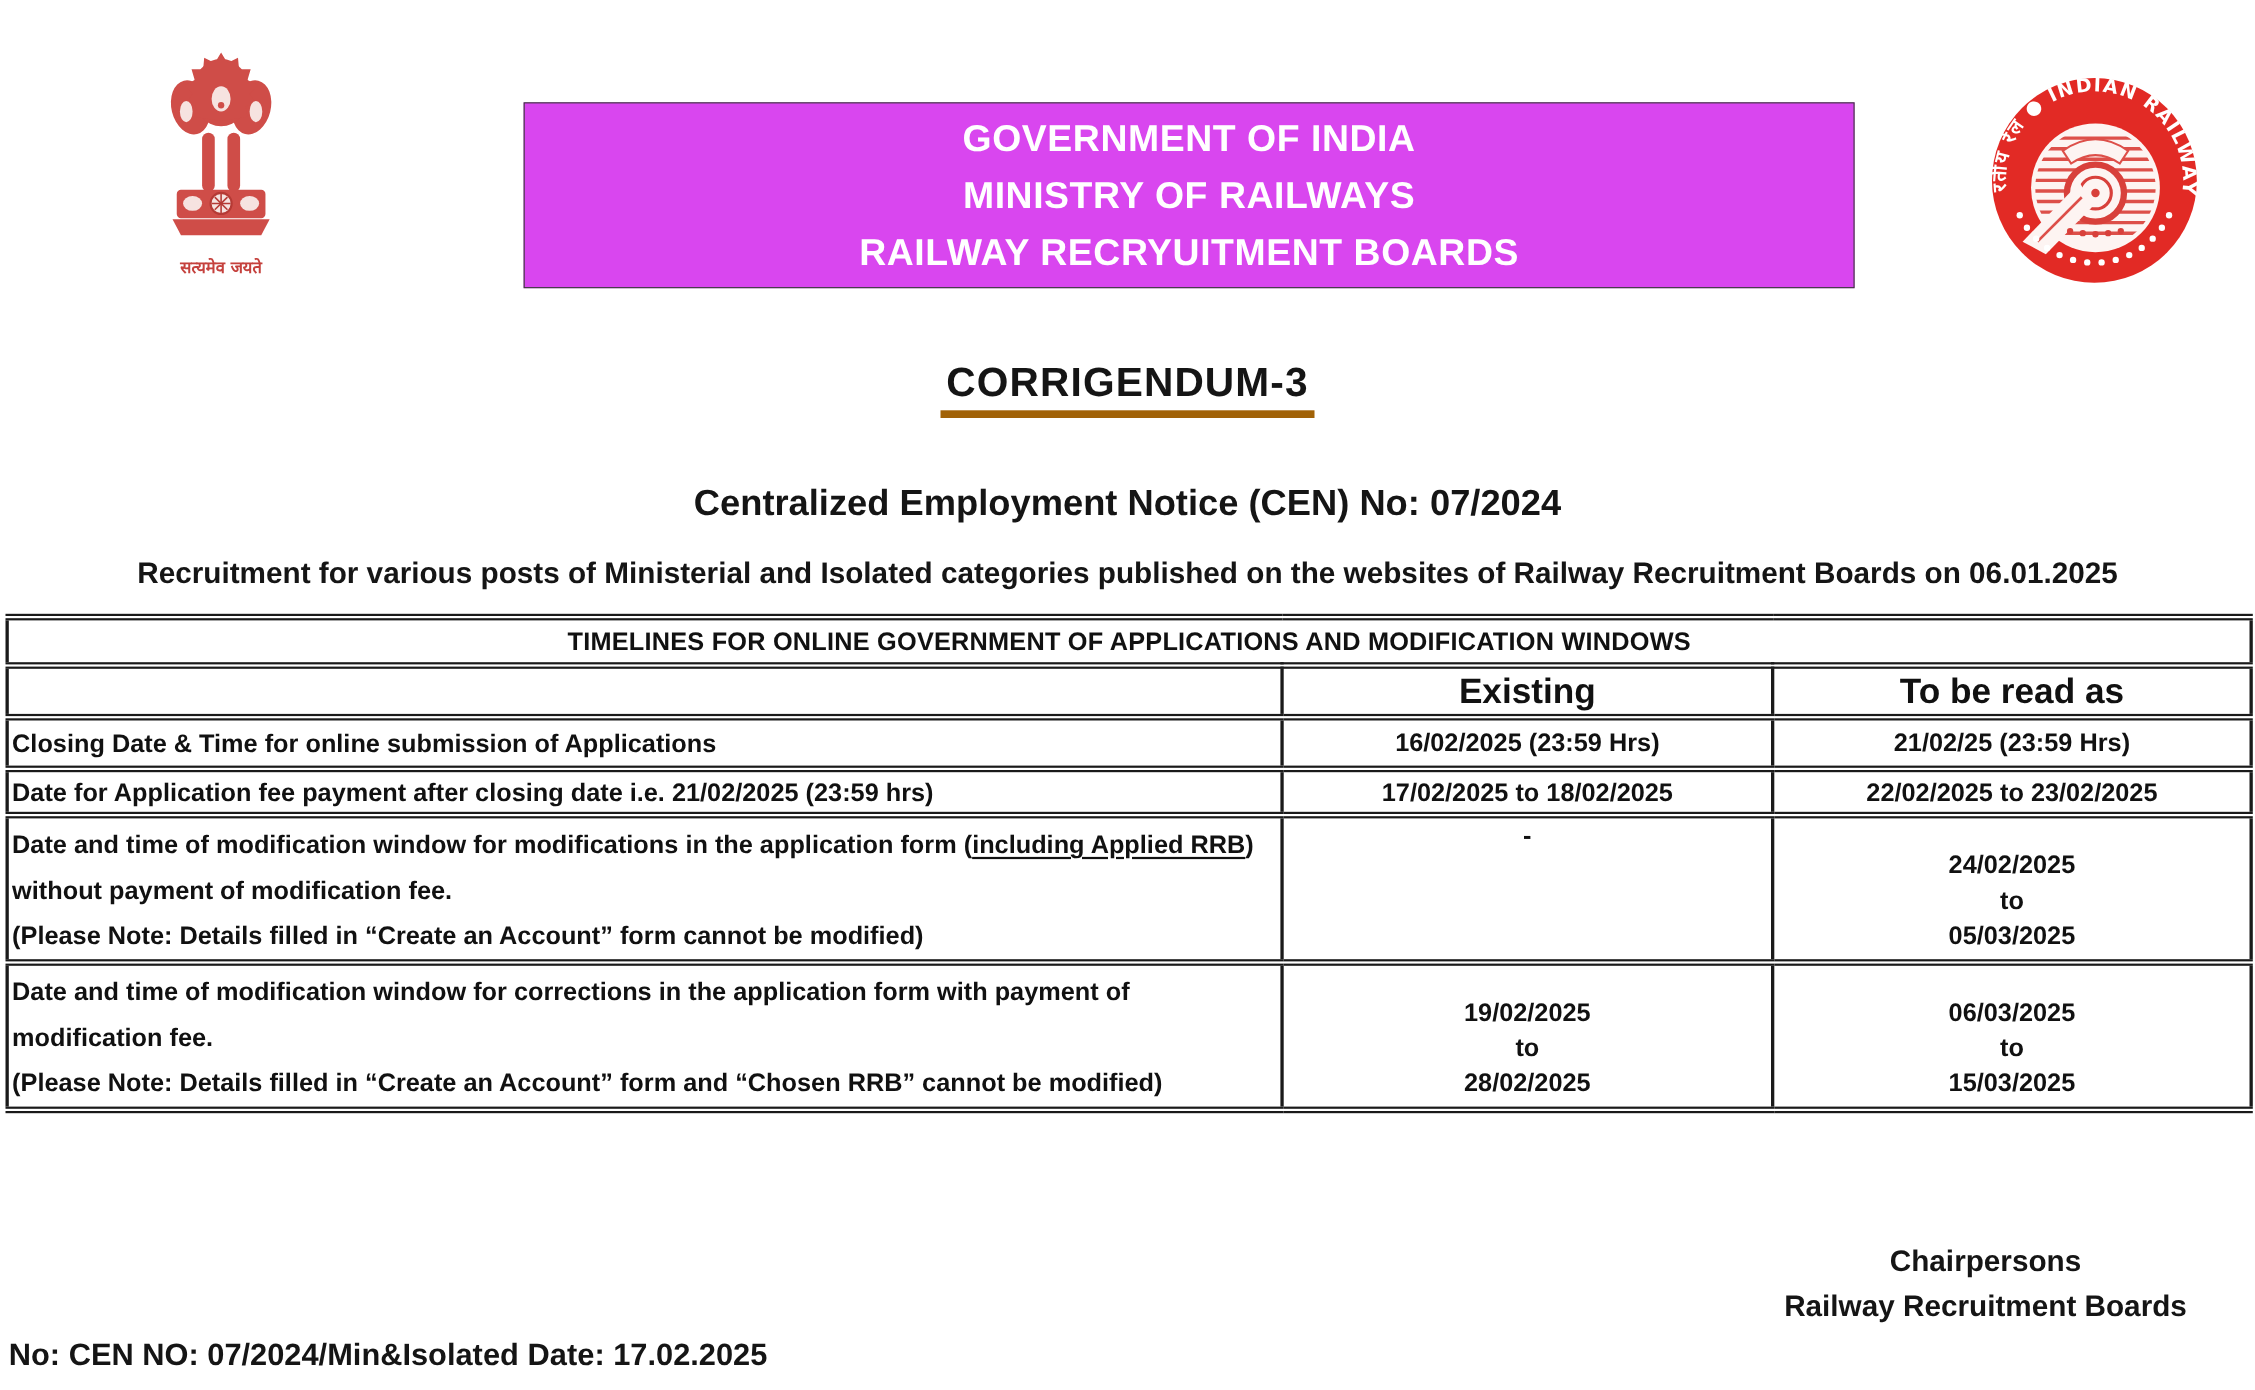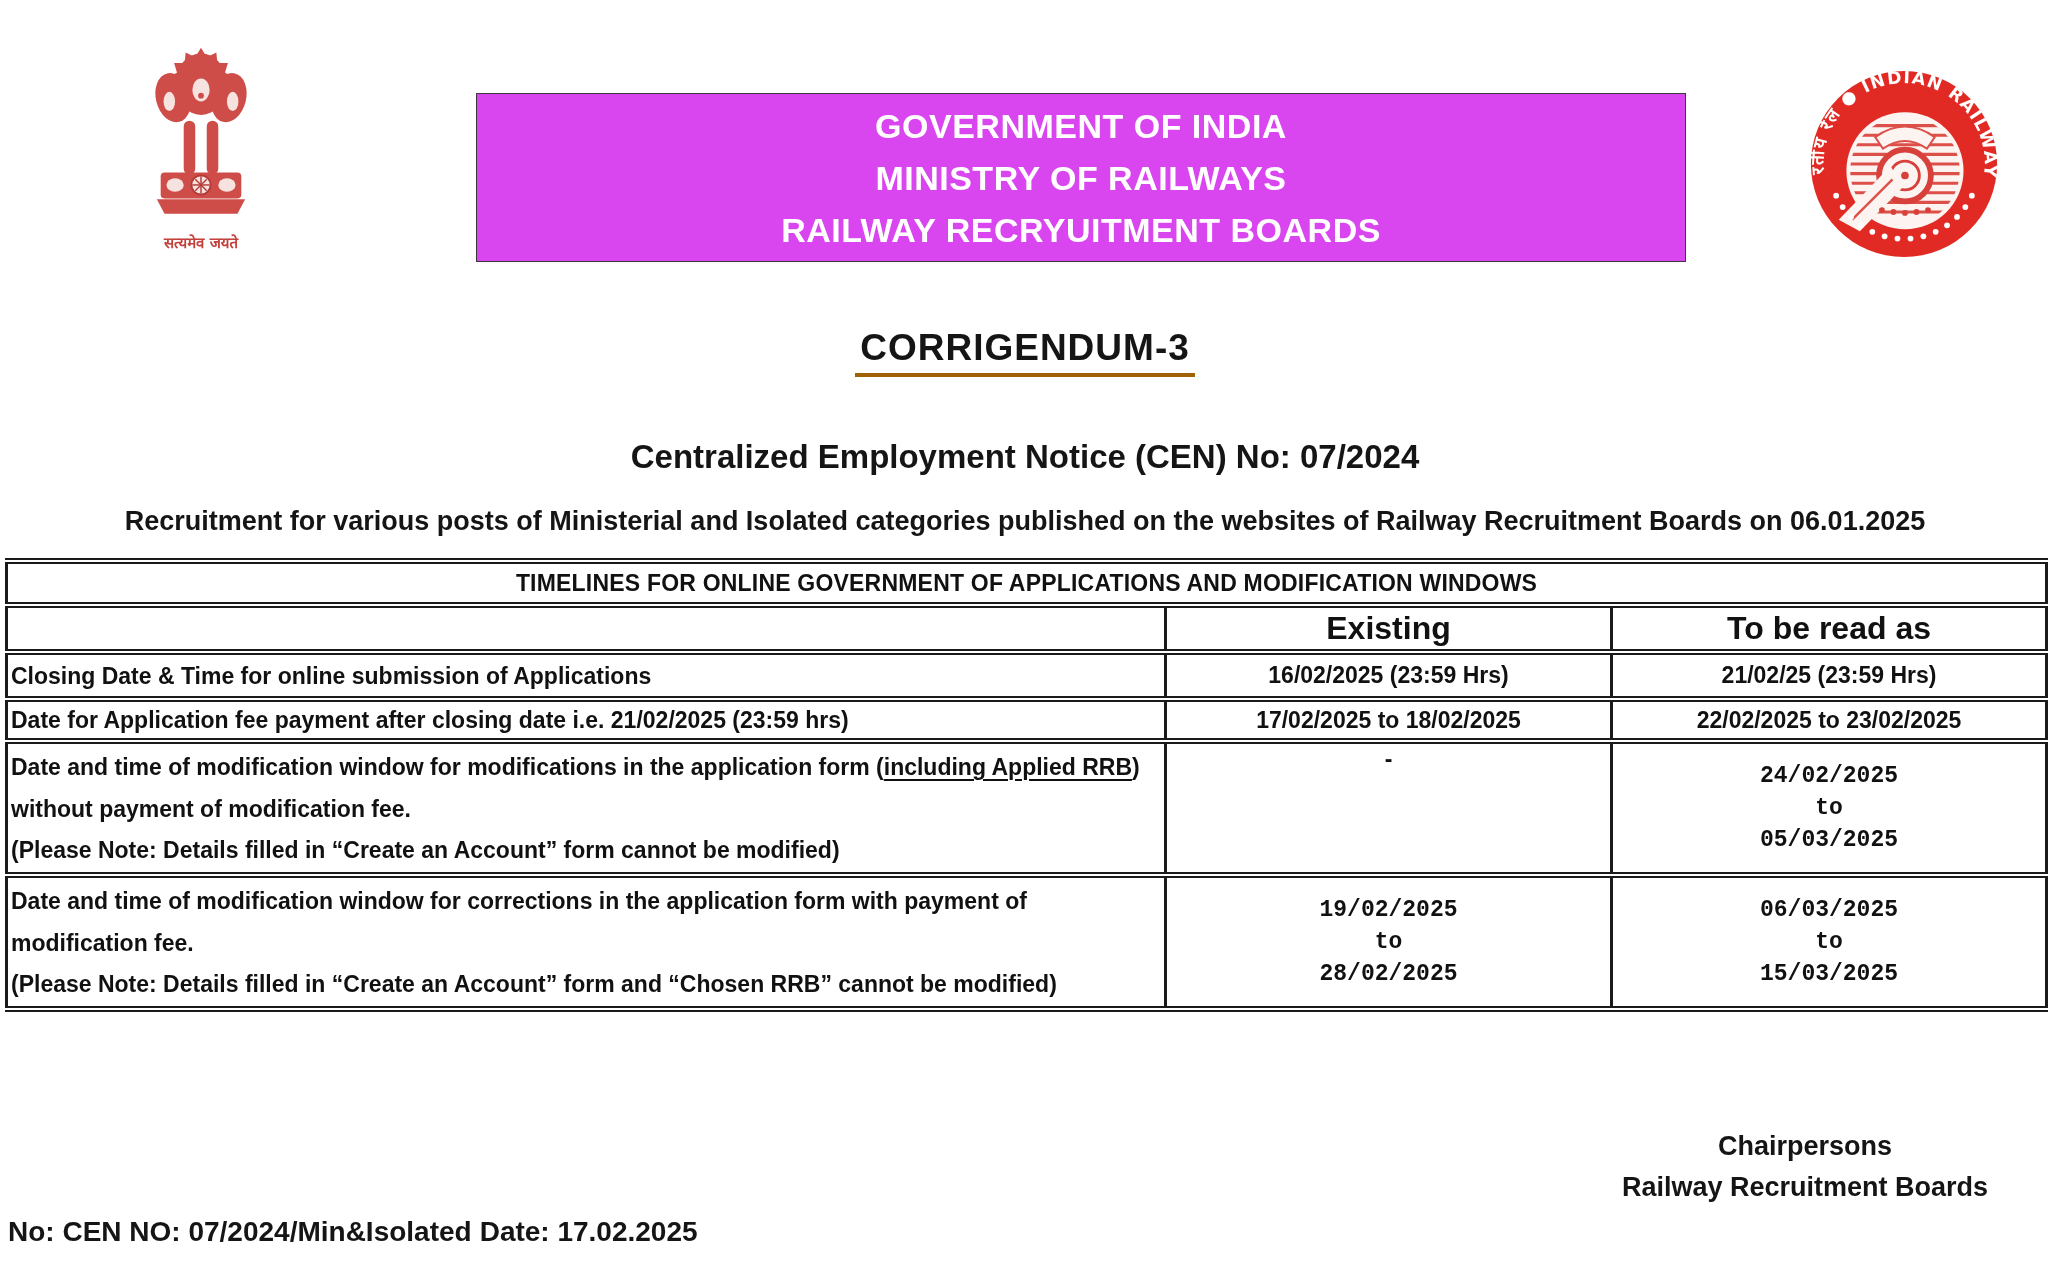--- a/index.html
+++ b/index.html
@@ -21,21 +21,21 @@
     border:1px solid #3a3a3a;
     margin-left:24px;
   }
   .banner-line { font-size:34px; line-height:52px; letter-spacing:0.5px; white-space:nowrap; }
 
   .ir-logo { position:absolute; left:1808px; top:68px; width:192px; height:192px; }
   .ir-logo svg { width:100%; height:100%; }
 
   
   .corrigendum-wrap { position:absolute; top:327px; left:0; width:100%; text-align:center; }
-  .corrigendum { display:inline-block; font-size:37px; letter-spacing:1px; border-bottom:4px solid #a16207; padding:0 5px 4px 5px; }
+  .corrigendum { display:inline-block; font-size:37px; letter-spacing:1px; border-bottom:7px solid #a16207; padding:0 5px 4px 5px; }
 
   .cen-title { position:absolute; top:438px; left:0; width:100%; text-align:center; font-size:33px; }
 
   .subtitle { position:absolute; top:506px; left:0; width:100%; text-align:center; font-size:27px; }
 
   
   .doc-table {
     position:absolute; left:5px; top:558px; width:2040px;
     border-collapse:collapse; table-layout:fixed; font-size:23px; color:#111;
   }
@@ -50,21 +50,21 @@
   td.val  { text-align:center; }
   .r1 td { height:37px;margin-left:41px; }
   .r2 td { height:32px; }
   .r3 td { height:108px; }
   .r4 td { height:104px;margin-top:44px; }
   td.desc-tall { vertical-align:middle; line-height:1.0; }
   .desc-line { line-height:42px; }
   .desc-note { line-height:40px; }
   .u { text-decoration:underline; text-underline-offset:4px; text-decoration-thickness:2px; }
   td.dash-cell { vertical-align:top; text-align:center; padding-top:2px; }
-  .stack { display:flex; flex-direction:column; justify-content:center; height:100%; padding:4px 0; box-sizing:border-box;font-family:Liberation Mono, monospace; }
+  .stack { display:flex; flex-direction:column; justify-content:flex-end; height:100%; padding:4px 0; box-sizing:border-box; }
   .stack > div { line-height:32px; }
 
   
   .signature { position:absolute; left:1585px; top:1126px; width:440px; text-align:center; font-size:27px; line-height:41px; }
   .footer-ref { position:absolute; left:8px; top:1216px; font-size:28px; display:flex; gap:8px; white-space:nowrap; }
 </style>
 </head>
 <body>
 
 <div class="page">

